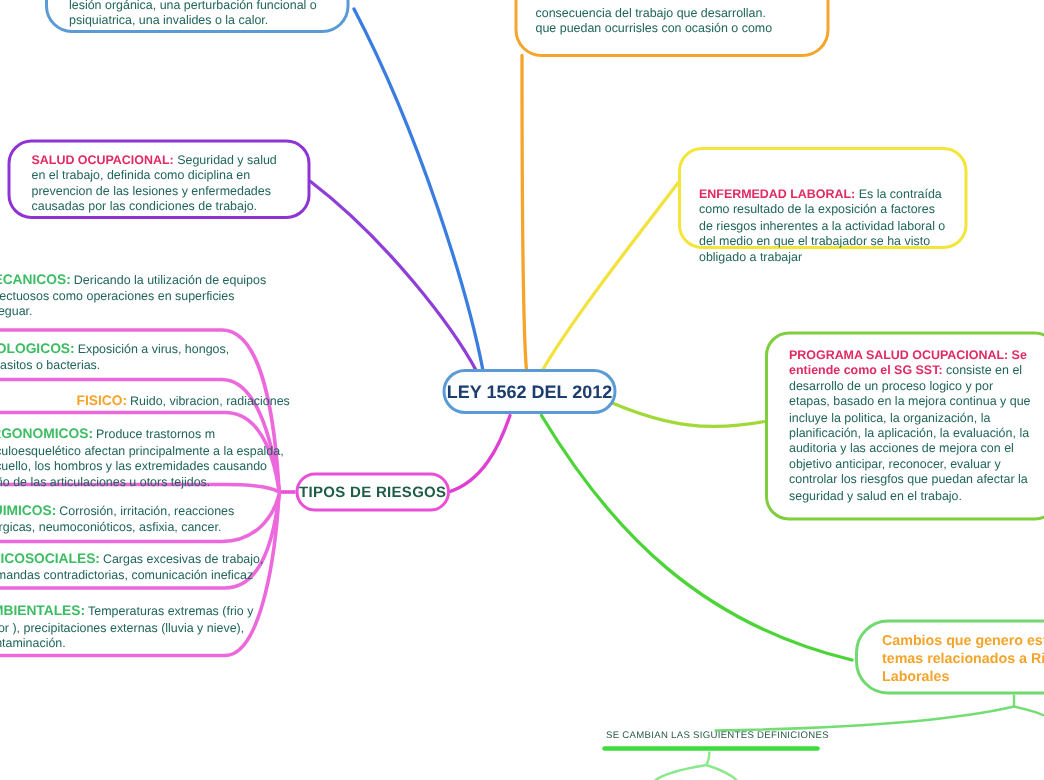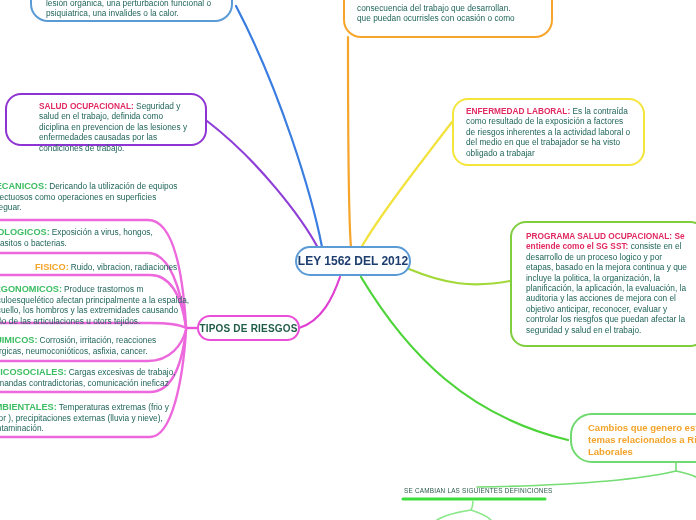--- a/index.html
+++ b/index.html
@@ -11,34 +11,34 @@
   .txt{font-size:8.3px;line-height:10.4px;color:#20655a;}
   .nowrap{white-space:nowrap;}
   .lbl-crimson{color:#e12a62;font-weight:700;}
   .lbl-green{color:#3dbd63;}
   .lbl-orange{color:#f4a42a;}
   .risk{position:absolute;z-index:2;font-size:8.3px;line-height:10.5px;color:#20655a;}
   .risk .risk-label{font-size:9.2px;font-weight:700;margin-right:2px;}
   
   #n-accidente{left:30px;top:-48px;width:203px;height:70px;border:2px solid #5b9bd5;border-radius:18px;padding:44px 0 0 14px;}
   #n-efectos{left:343px;top:-24px;width:210px;height:62px;border:2px solid #f6a42a;border-radius:18px;padding:25px 0 0 12px;}
-  #n-salud{left:5px;top:93px;width:202px;height:53px;border:2px solid #8f34d4;border-radius:16px;padding:6px 12px 0 32px;}
-  #n-enfermedad{left:452px;top:98px;width:193px;height:68px;border:2px solid #f4e53a;border-radius:16px;padding:6px 12px 0 12px;}
+  #n-salud{left:5px;top:93px;width:202px;height:53px;border:2px solid #8f34d4;border-radius:16px;padding:6px 12px 0 14px;}
+  #n-enfermedad{left:452px;top:98px;width:193px;height:68px;border:2px solid #f4e53a;border-radius:16px;padding:24px 12px 0 12px;}
   #n-programa{left:510px;top:221px;width:196px;height:126px;border:2px solid #7fce3e;border-radius:16px;padding:8px 14px 0 14px;}
   #n-cambios{left:570px;top:413px;width:172px;height:50px;border:2.5px solid #70da70;border-radius:22px;padding:7px 0 0 16px;
              font-size:9.5px;line-height:12px;font-weight:700;color:#f4a42a;}
   #n-ley{left:295px;top:246px;width:116px;height:30px;border:2px solid #5b9bd5;border-radius:15px;background:#fbfdff;
          display:flex;align-items:center;justify-content:center;font-size:12px;font-weight:700;color:#1c3d6e;white-space:nowrap;}
   #n-tipos{left:197px;top:315px;width:103px;height:26px;border:2px solid #ea4fd8;border-radius:13px;
            display:flex;align-items:center;justify-content:center;font-size:10px;font-weight:700;color:#1f5d46;white-space:nowrap;letter-spacing:.2px;}
   #n-secambian{left:404px;top:487px;font-size:6.4px;color:#2a5a4a;z-index:2;position:absolute;white-space:nowrap;letter-spacing:.2px;}
   
   #r0{left:-12px;top:181px;width:198px;}
   #r1{left:-12px;top:227px;width:185px;}
-  #r2{left:35px;top:262px;width:200px;white-space:nowrap;}
+  #r2{left:51px;top:262px;width:200px;white-space:nowrap;}
   #r3{left:-12px;top:284px;width:202px;}
   #r4{left:-12px;top:335px;width:192px;}
   #r5{left:-12px;top:367px;width:198px;}
   #r6{left:-12px;top:402px;width:196px;}
 </style>
 </head>
 <body>
 
 <div id="canvas">
 

